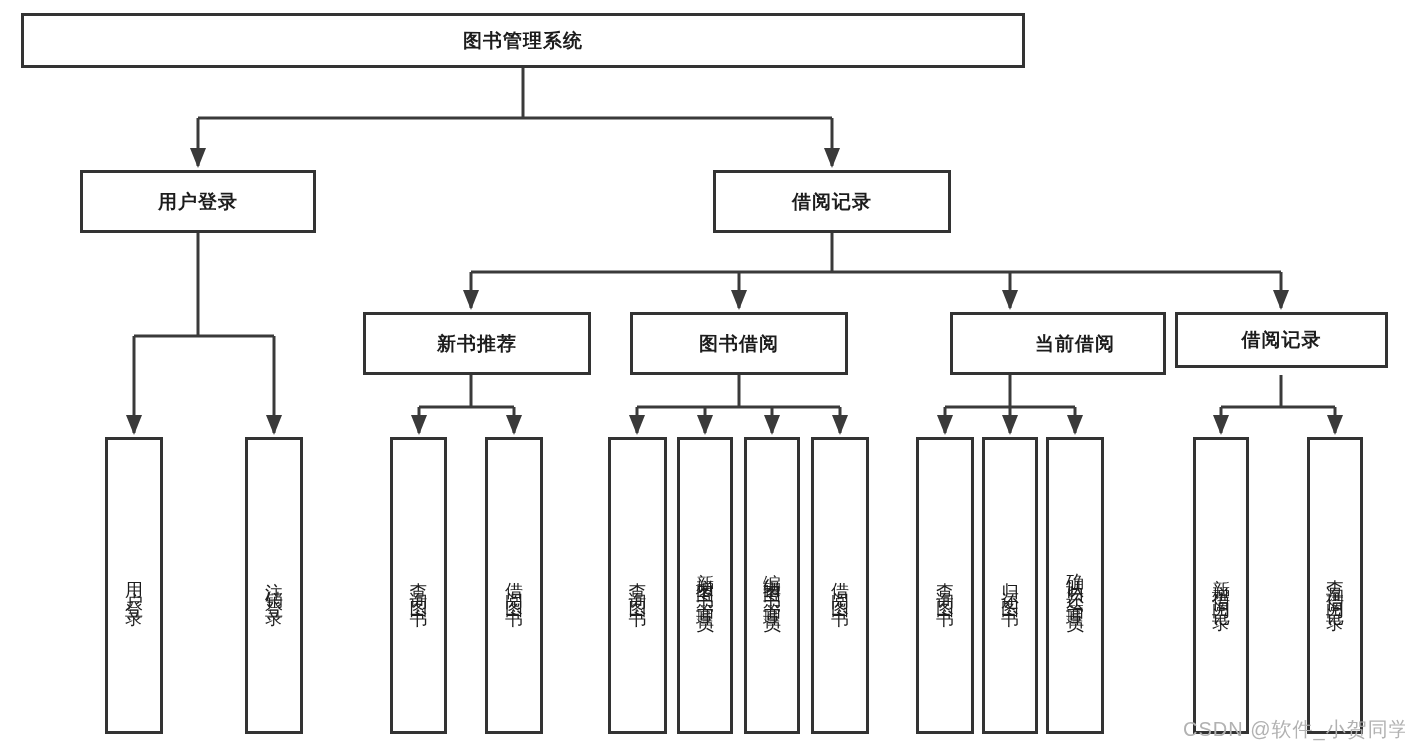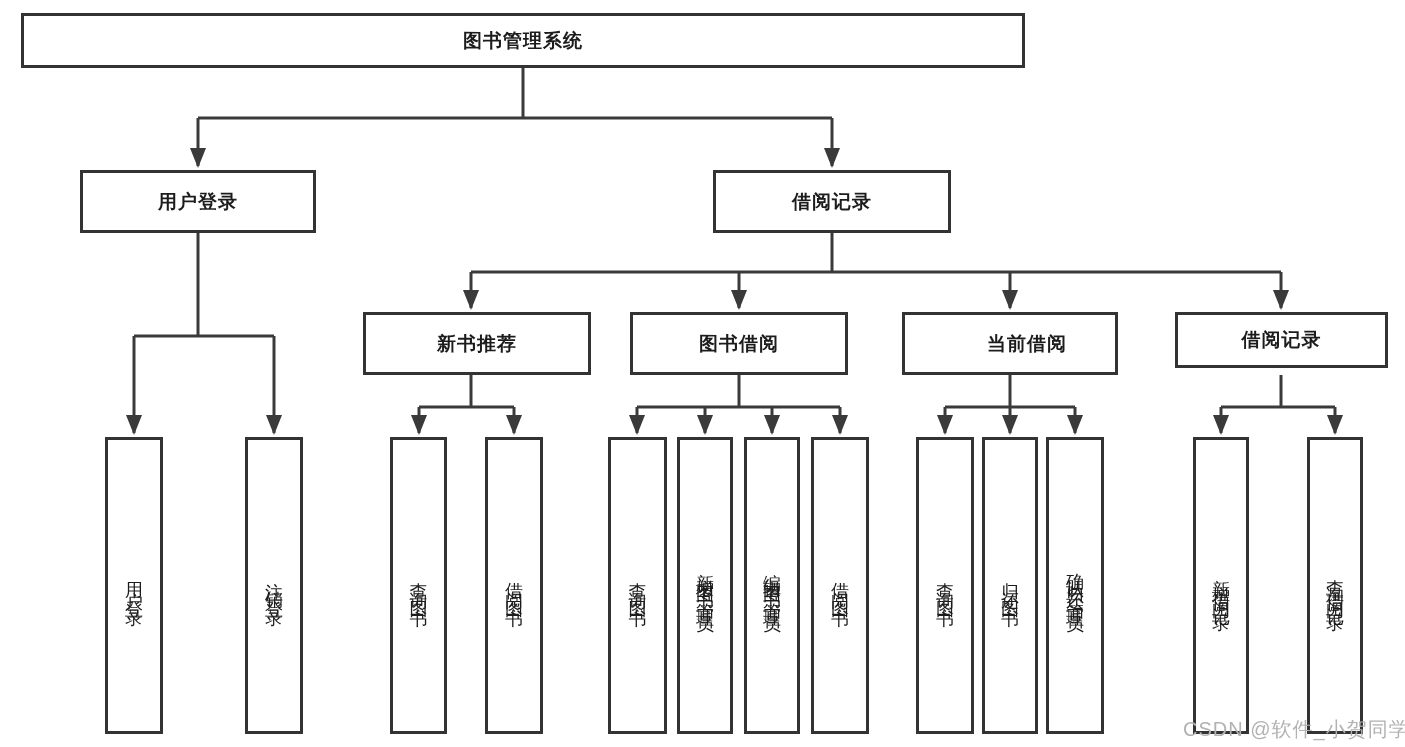--- a/index.html
+++ b/index.html
@@ -118,21 +118,21 @@
     </g>
   </svg>
 
   <div class="box" style="left:21px; top:13px; width:1004px; height:55px;">图书管理系统</div>
 
   <div class="box" style="left:80px; top:170px; width:236px; height:63px;">用户登录</div>
   <div class="box" style="left:713px; top:170px; width:238px; height:63px;">借阅记录</div>
 
   <div class="box" style="left:363px; top:312px; width:228px; height:63px;">新书推荐</div>
   <div class="box" style="left:630px; top:312px; width:218px; height:63px;">图书借阅</div>
-  <div class="box" style="left:902px; top:312px; width:216px; height:63px;padding-left:34px;">当前借阅</div>
+  <div class="box" style="left:950px; top:312px; width:216px; height:63px;padding-left:34px;">当前借阅</div>
   <div class="box" style="left:1175px; top:312px; width:213px; height:56px;">借阅记录</div>
 
   <div class="vbox" style="left:105px; width:58px;">用户登录</div>
   <div class="vbox" style="left:245px; width:58px;">注销登录</div>
 
   <div class="vbox" style="left:390px; width:57px;">查询图书</div>
   <div class="vbox" style="left:485px; width:58px;">借阅图书</div>
 
   <div class="vbox" style="left:608px; width:59px;">查询图书</div>
   <div class="vbox" style="left:677px; width:56px; letter-spacing:6px;">新增图书（管理员）</div>

